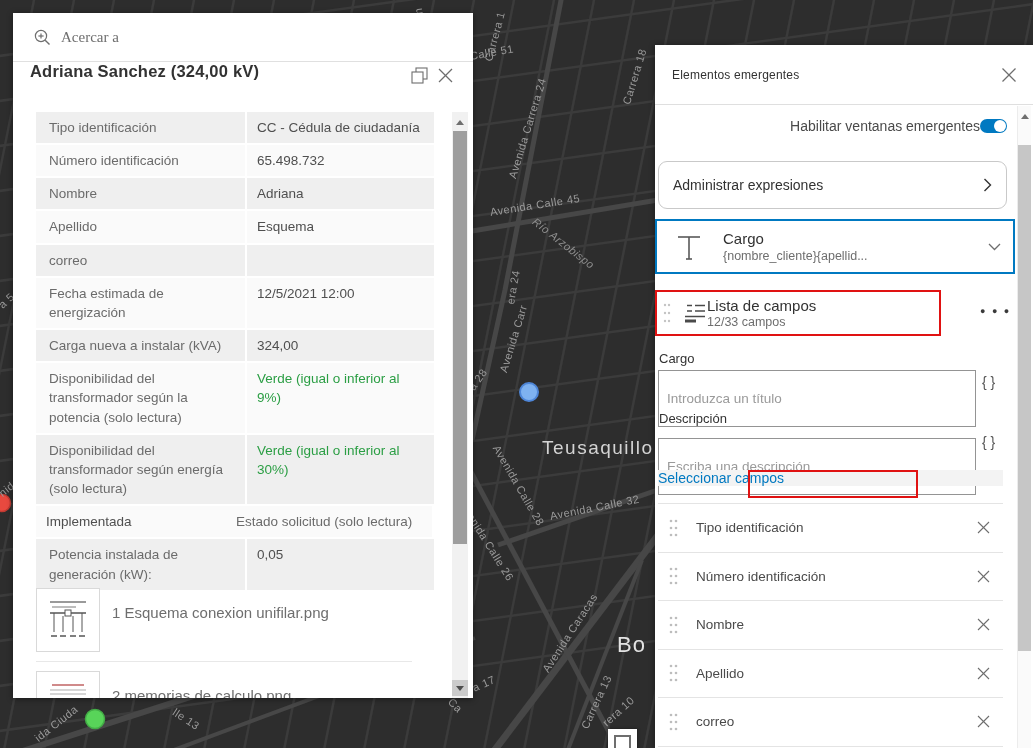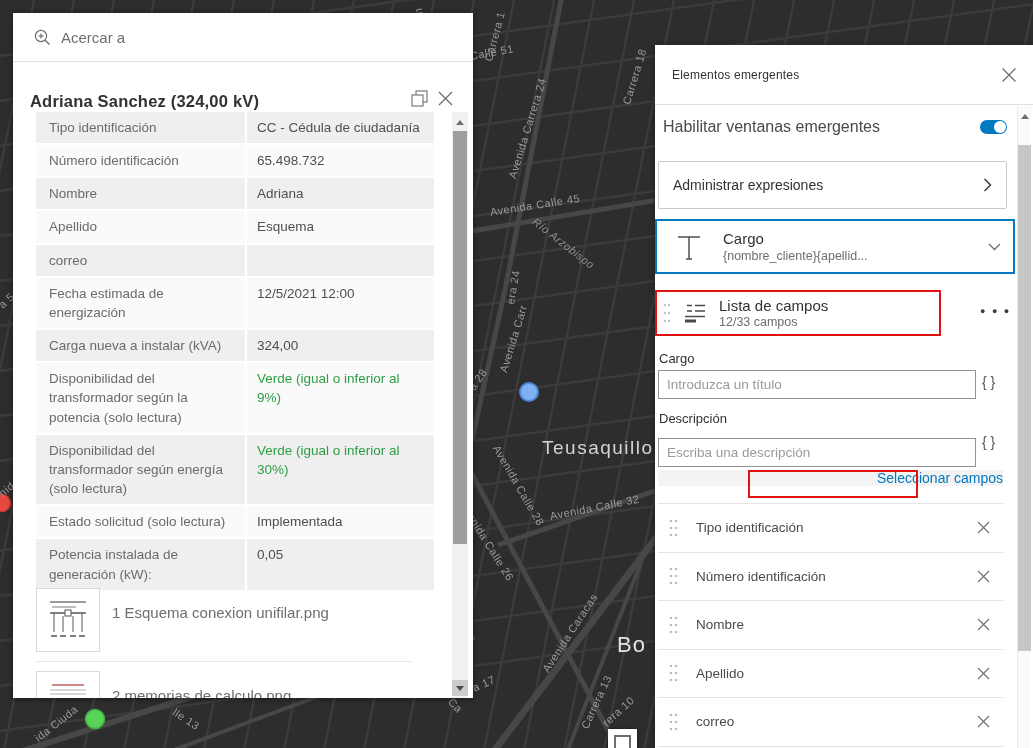--- a/index.html
+++ b/index.html
@@ -14,23 +14,23 @@
   .mlbl.big{font-size:19px;color:#d4d4d4;letter-spacing:1.5px;}
   .mlbl.huge{font-size:22px;color:#e3e3e3;letter-spacing:1px;}
   .mlbl.river{font-style:italic;color:#8f8f8f;}
   #map-button{position:absolute;left:608px;top:729px;width:29px;height:19px;background:#fff;
               z-index:2;display:flex;justify-content:center;padding-top:6px;box-shadow:0 0 3px rgba(0,0,0,.5);}
   #map-button .sq{width:13px;height:13px;border:2px solid #6e6e6e;}
 
   
   #popup{position:absolute;left:13px;top:13px;width:460px;height:685px;background:#fff;
          z-index:10;box-shadow:0 1px 6px rgba(0,0,0,.45);overflow:hidden;}
-  .p-search{height:48px;display:flex;align-items:center;padding-left:21px;border-bottom:1px solid #e0e0e0;}
+  .p-search{height:48px;display:flex;align-items:center;padding-left:21px;border-bottom:1px solid #e0e0e0;font-family:Liberation Serif, serif;}
   .p-search span{margin-left:10px;font-size:15px;color:#6e6e6e;}
-  .p-title-row{height:49px;display:flex;align-items:flex-end;padding:0 15px 0 17px;}
+  .p-title-row{height:49px;display:flex;align-items:flex-start;padding:0 15px 0 17px;}
   .p-title-row h1{margin:0;font-size:16.5px;font-weight:600;color:#323232;flex:1;letter-spacing:.2px;}
   .hicon{display:flex;align-items:center;justify-content:center;width:26px;height:26px;cursor:pointer;}
   .p-table{position:absolute;left:23px;top:99px;width:398px;font-size:13.5px;line-height:1.42;}
   .prow{display:flex;border-bottom:2px solid #fff;}
   .prow:nth-child(odd){background:#efefef;}
   .prow:nth-child(even){background:#fafafa;}
   .prow .lbl{width:186px;padding:6px 10px 6px 13px;color:#6b6b6b;border-right:2px solid #fff;}
   .prow .val{flex:1;padding:6px 10px;color:#4f4f4f;}
   .prow.green-val .val{color:#2b9e44;}
   .attach{position:absolute;left:23px;top:575px;width:398px;}
@@ -51,48 +51,48 @@
   #panel-header{position:absolute;left:648px;top:0;width:385px;height:45px;background:#1d1d1d;z-index:11;
                 display:flex;align-items:center;padding:0;box-sizing:border-box;}
   #panel-header span{color:#f2f2f2;font-size:15px;font-weight:600;margin-left:13px;flex:1;letter-spacing:.3px;}
   #panel-header svg{margin-right:14px;}
   #panel{position:absolute;left:655px;top:45px;width:378px;height:703px;background:#fff;z-index:10;
          box-shadow:-1px 0 5px rgba(0,0,0,.35);}
   .e-title-row{height:60px;display:flex;align-items:center;padding:0 16px 0 17px;border-bottom:1px solid #dfdfdf;box-sizing:border-box;}
   .e-title-row span{flex:1;font-size:12px;color:#323232;letter-spacing:.2px;}
   .e-body{position:absolute;left:0;top:61px;right:15px;bottom:0;font-size:14px;color:#323232;}
   .row-toggle{position:absolute;left:8px;top:12px;width:344px;display:flex;align-items:center;}
-  .row-toggle span{flex:1;font-size:16px;color:#4a4a4a;}
+  .row-toggle span{flex:1;font-size:14px;color:#4a4a4a;text-align:right;}
   .toggle{width:27px;height:14px;border-radius:8px;background:#0079c1;position:relative;cursor:pointer;}
   .toggle .knob{position:absolute;right:1px;top:1px;width:12px;height:12px;border-radius:50%;background:#fff;}
   .card{box-sizing:border-box;background:#fff;}
-  .card.manage{position:absolute;left:3px;top:55px;width:349px;height:48px;border:1px solid #c9c9c9;border-radius:2px;
+  .card.manage{position:absolute;left:3px;top:55px;width:349px;height:48px;border:1px solid #c9c9c9;border-radius:9px;
                display:flex;align-items:center;padding:0 14px;cursor:pointer;}
   .card.manage span{flex:1;font-size:14px;color:#323232;}
   .card.cargo{position:absolute;left:0px;top:113px;width:360px;height:55px;border:2px solid #0079c1;
               display:flex;align-items:center;padding:0 12px 0 20px;cursor:pointer;}
   .cargo-text{flex:1;margin-left:22px;}
   .cargo-text .c-t{font-size:15px;color:#323232;}
   .cargo-text .c-s{font-size:12.5px;color:#6e6e6e;margin-top:2px;}
   .card.fields{position:absolute;left:0px;top:184px;width:286px;height:46px;border:2px solid #e01212;
                display:flex;align-items:center;padding:0 6px;cursor:pointer;}
-  .card.fields .ftxt{margin-left:12px;}
+  .card.fields .ftxt{margin-left:0;}
   .card.fields .f-t{font-size:15px;color:#323232;}
   .card.fields .f-s{font-size:12.5px;color:#6e6e6e;margin-top:1px;}
   .ellipsis{position:absolute;left:325px;top:200px;font-size:9px;letter-spacing:2px;color:#3a3a3a;cursor:pointer;}
   .in-label{position:absolute;left:4px;font-size:13px;color:#323232;}
   .lab1{top:245px;}.lab2{top:305px;}
   .tinput{position:absolute;left:3px;width:300px;height:21px;border:1px solid #949494;font-size:13.5px;
-          padding:3px 8px;color:#333;font-family:"Liberation Sans",sans-serif;}
+          padding:17px 8px;color:#333;font-family:"Liberation Sans",sans-serif;}
   .inp1{top:264px;}.inp2{top:332px;}
   .tinput::placeholder{color:#9a9a9a;}
   .braces{position:absolute;left:327px;font-size:14px;color:#555;cursor:pointer;}
   .br1{top:268px;}.br2{top:328px;}
   .select-bar{position:absolute;left:3px;top:364px;width:345px;height:16px;background:#f3f3f3;
-              display:flex;align-items:center;justify-content:flex-end;}
+              display:flex;align-items:center;justify-content:flex-start;}
   .sel-link{font-size:14px;color:#0079c1;cursor:pointer;}
   .red-annot-sel{position:absolute;left:90px;top:0px;width:170px;height:28px;border:2px solid #e01212;box-sizing:border-box;pointer-events:none;}
   .field-list{position:absolute;left:3px;top:397px;width:345px;}
   .frow{height:48.5px;display:flex;align-items:center;border-top:1px solid #e4e4e4;padding-left:11px;box-sizing:border-box;}
   .field-list::after{content:"";display:block;border-top:1px solid #e4e4e4;}
   .frow>span{flex:1;margin-left:18px;font-size:13.5px;color:#4a4a4a;}
   .frow svg.xr{margin-right:13px;cursor:pointer;}
   .frow svg.dr{cursor:grab;}
   
   .e-sb{position:absolute;right:2px;top:61px;bottom:0;width:13px;background:#fafafa;border-left:1px solid #ececec;z-index:12;}
@@ -268,22 +268,22 @@
           <div class="cell lbl">Disponibilidad del transformador según la potencia (solo lectura)</div>
           <div class="cell val">Verde (igual o inferior al 9%)</div>
         </div>
 
         <div class="prow green-val">
           <div class="cell lbl">Disponibilidad del transformador según energía (solo lectura)</div>
           <div class="cell val">Verde (igual o inferior al 30%)</div>
         </div>
 
         <div class="prow">
+          <div class="cell val">Implementada</div>
           <div class="cell lbl">Estado solicitud (solo lectura)</div>
-          <div class="cell val">Implementada</div>
         </div>
 
 
         <div class="prow">
           <div class="cell lbl">Potencia instalada de generación (kW):</div>
           <div class="cell val">0,05</div>
         </div>
       </div>
 
     <div class="attach">

